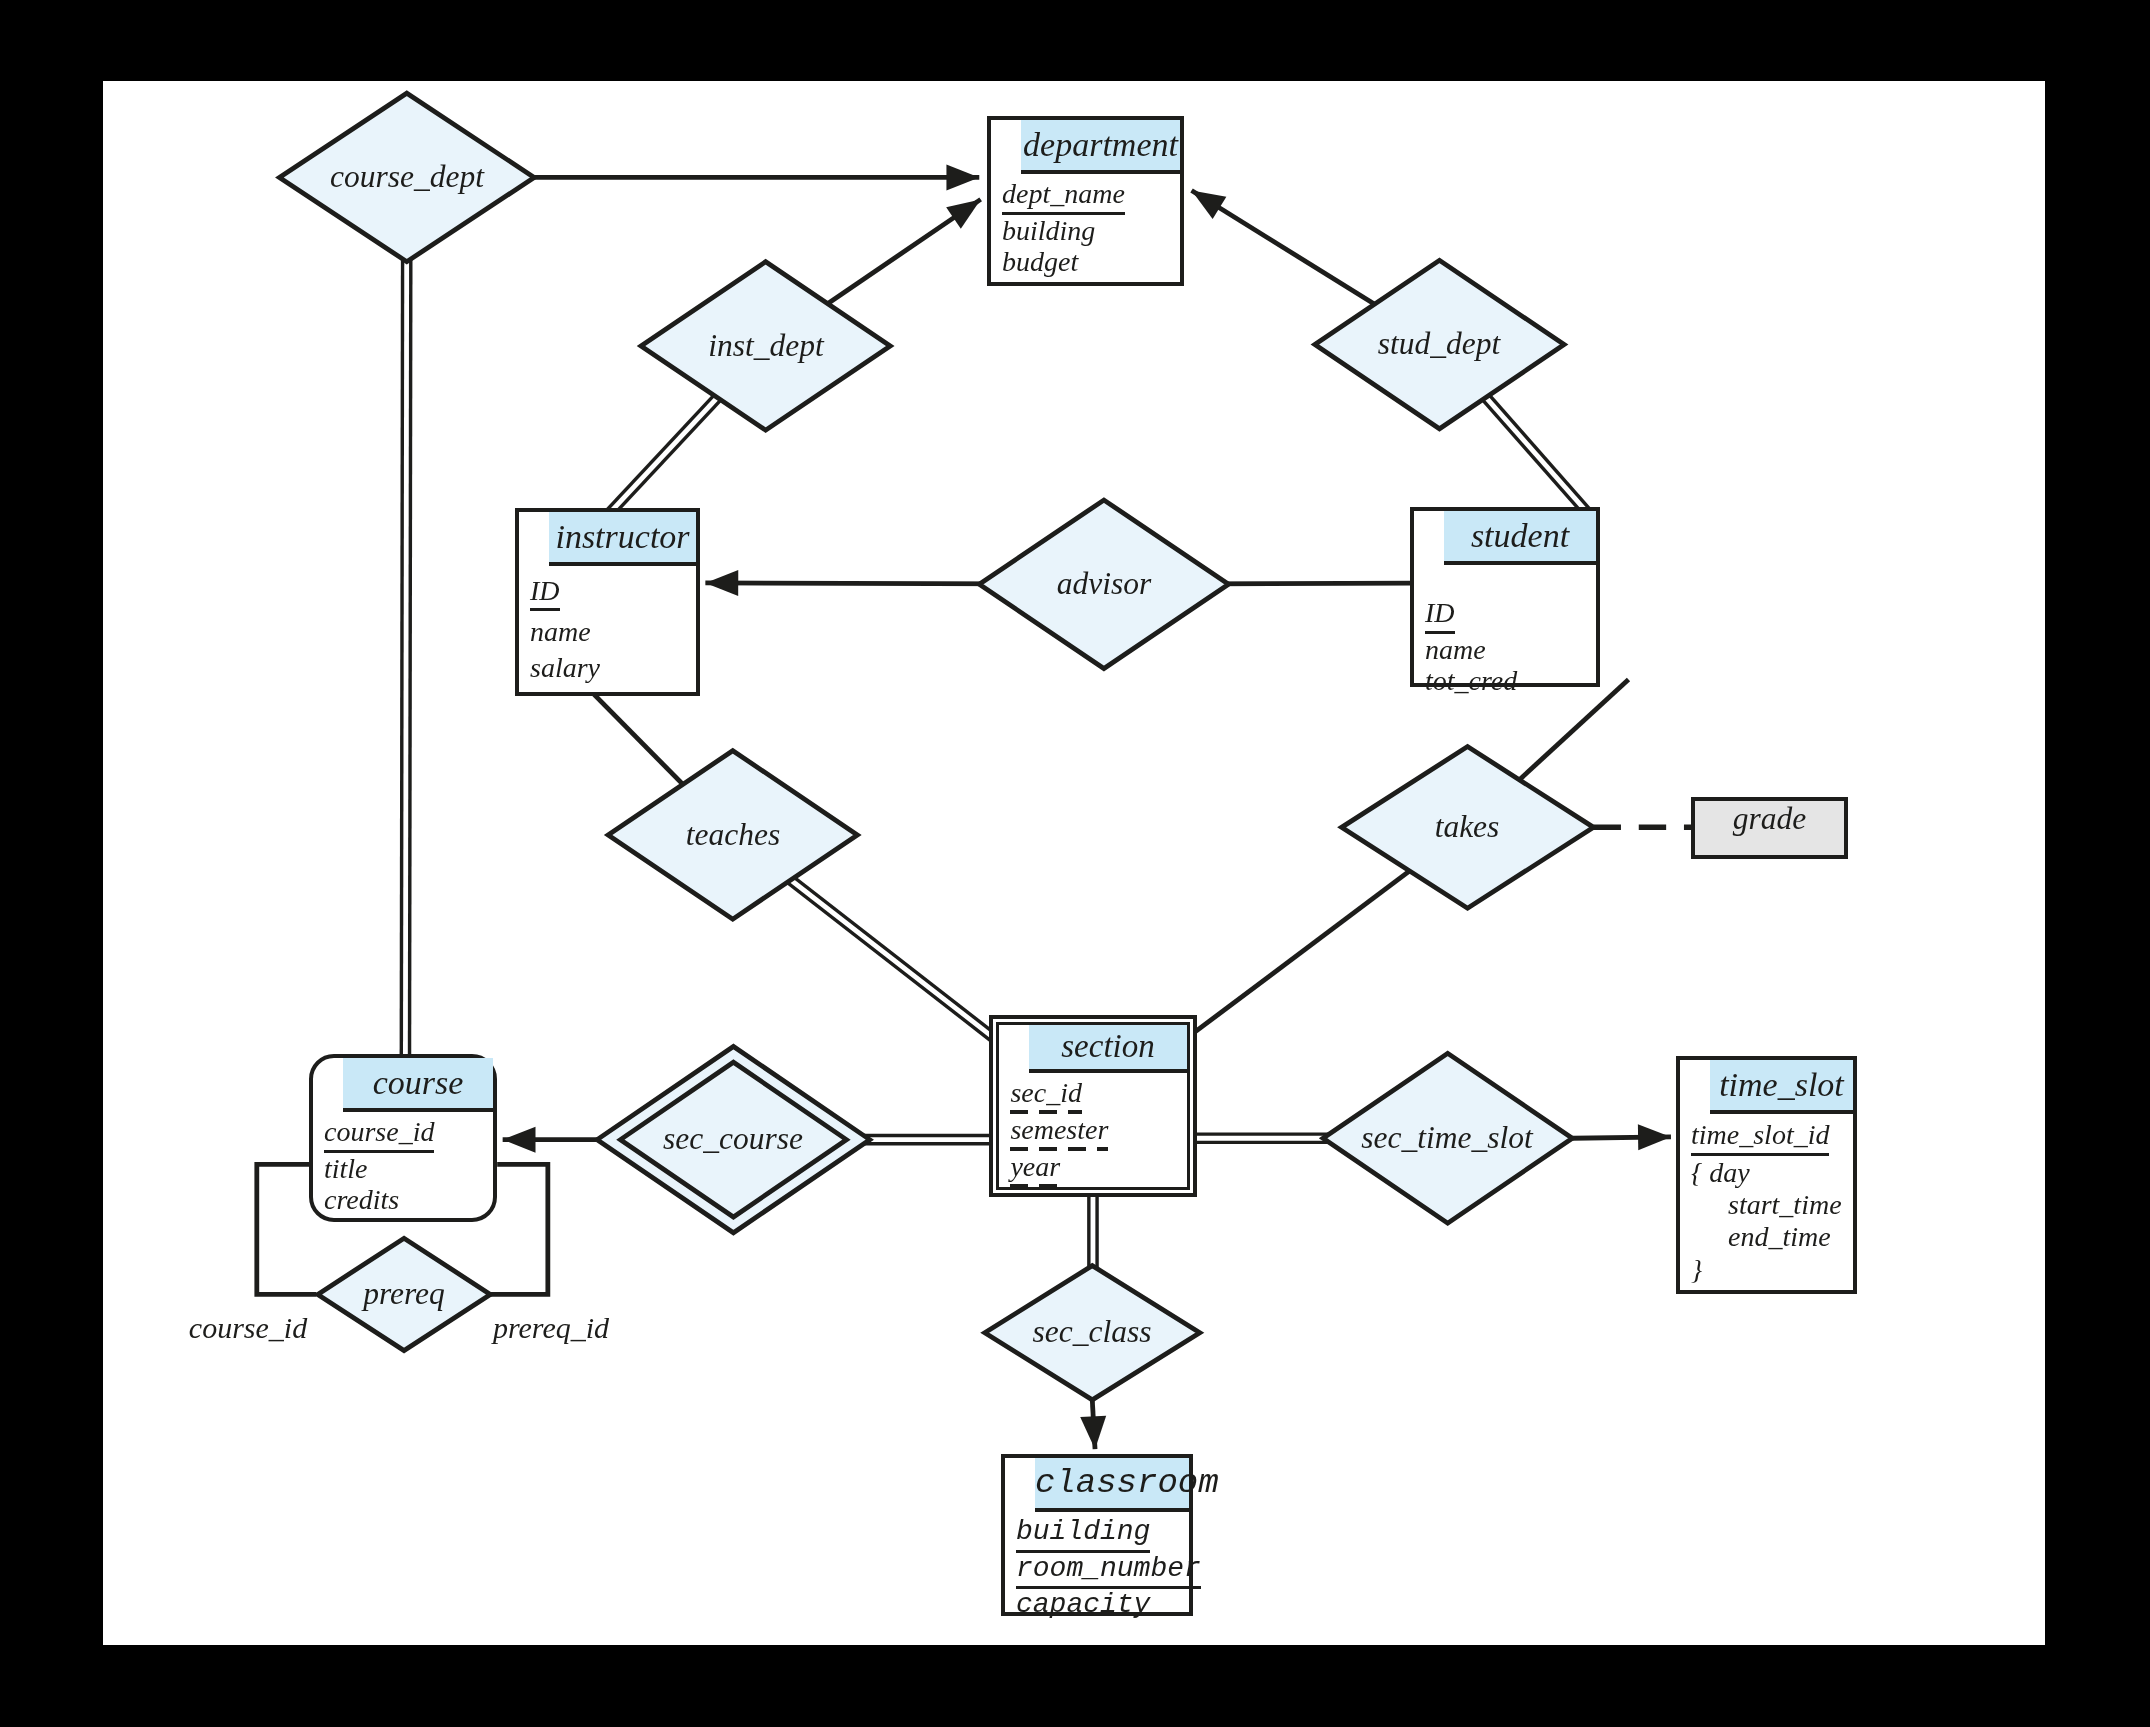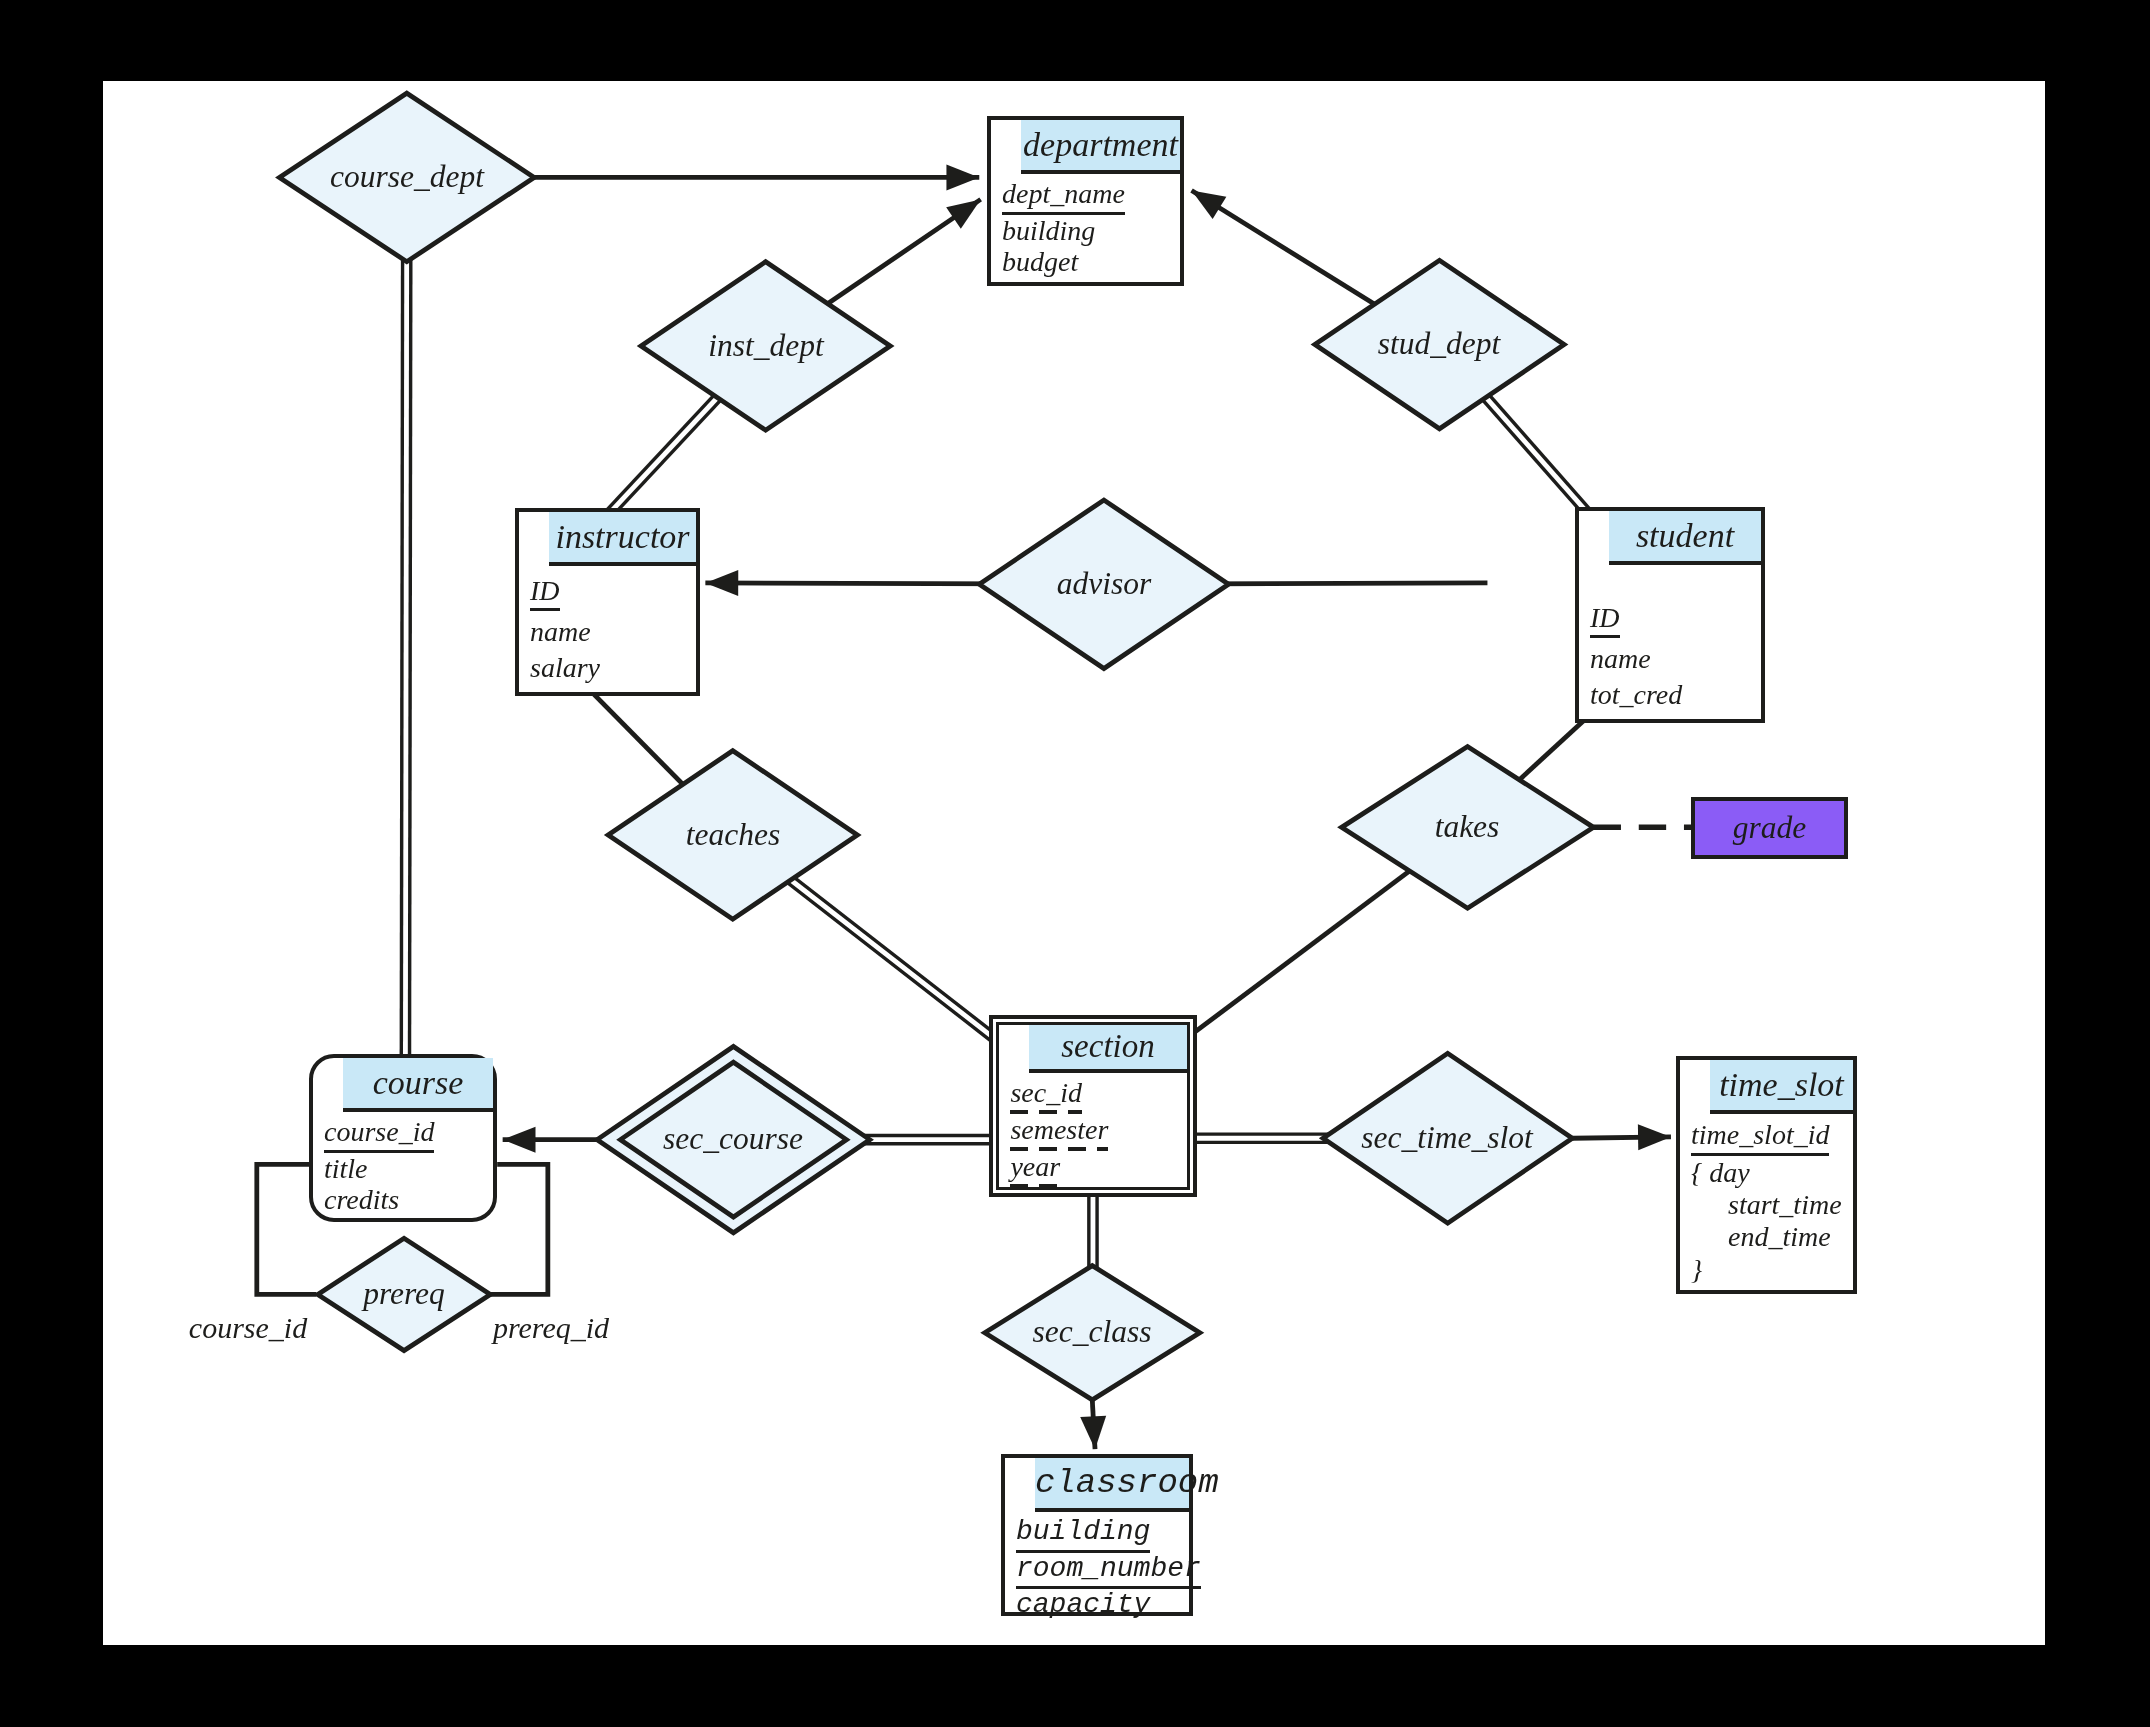--- a/index.html
+++ b/index.html
@@ -26,22 +26,22 @@
   }
   .attr { font-size:28px; line-height:1.12; white-space:nowrap; }
   .attr .indent { padding-left:37px; display:inline-block; }
   .u-solid { border-bottom:3.4px solid #1d1d1b; padding-bottom:2.1px; display:inline-block; }
   .u-dashed {
     display:inline-block; padding-bottom:5.5px;
     background-image:repeating-linear-gradient(90deg,#1d1d1b 0 18px,transparent 18px 29px);
     background-size:100% 4.1px; background-position:0 100%; background-repeat:no-repeat;
   }
   .attr-box {
-    position:absolute; z-index:2; background:#8b5cf6; border:4.8px solid #1d1d1b; box-sizing:border-box;
-    display:flex; align-items:center; justify-content:center; font-size:31.5px;
+    position:absolute; z-index:2; background:#e5e5e5; border:4.8px solid #1d1d1b; box-sizing:border-box;
+    display:flex; align-items:flex-start; justify-content:center; font-size:31.5px;
   }
   .dlabel {
     position:absolute; z-index:3; transform:translate(-50%,-50%);
     font-size:31.5px; white-space:nowrap;
   }
   .rlabel {
     position:absolute; z-index:3; transform:translate(-50%,-50%);
     font-size:30px; white-space:nowrap;
   }
 </style>
@@ -120,21 +120,21 @@
 
   <div class="entity" style="left:515px;top:508px;width:185px;height:188px;">
     <div class="ehead">instructor</div>
     <div class="ebody">
       <div class="attr"><span class="u-solid">ID</span></div>
       <div class="attr"><span>name</span></div>
       <div class="attr"><span>salary</span></div>
     </div>
   </div>
 
-  <div class="entity" style="left:1575px;top:507px;width:190px;height:216px;gap:28px;">
+  <div class="entity" style="left:1410px;top:507px;width:190px;height:180px;gap:28px;">
     <div class="ehead">student</div>
     <div class="ebody">
       <div class="attr"><span class="u-solid">ID</span></div>
       <div class="attr"><span>name</span></div>
       <div class="attr"><span>tot_cred</span></div>
     </div>
   </div>
 
   <div class="entity" style="left:309px;top:1054px;width:188px;height:168px;border-radius:25px;">
     <div class="ehead">course</div>

